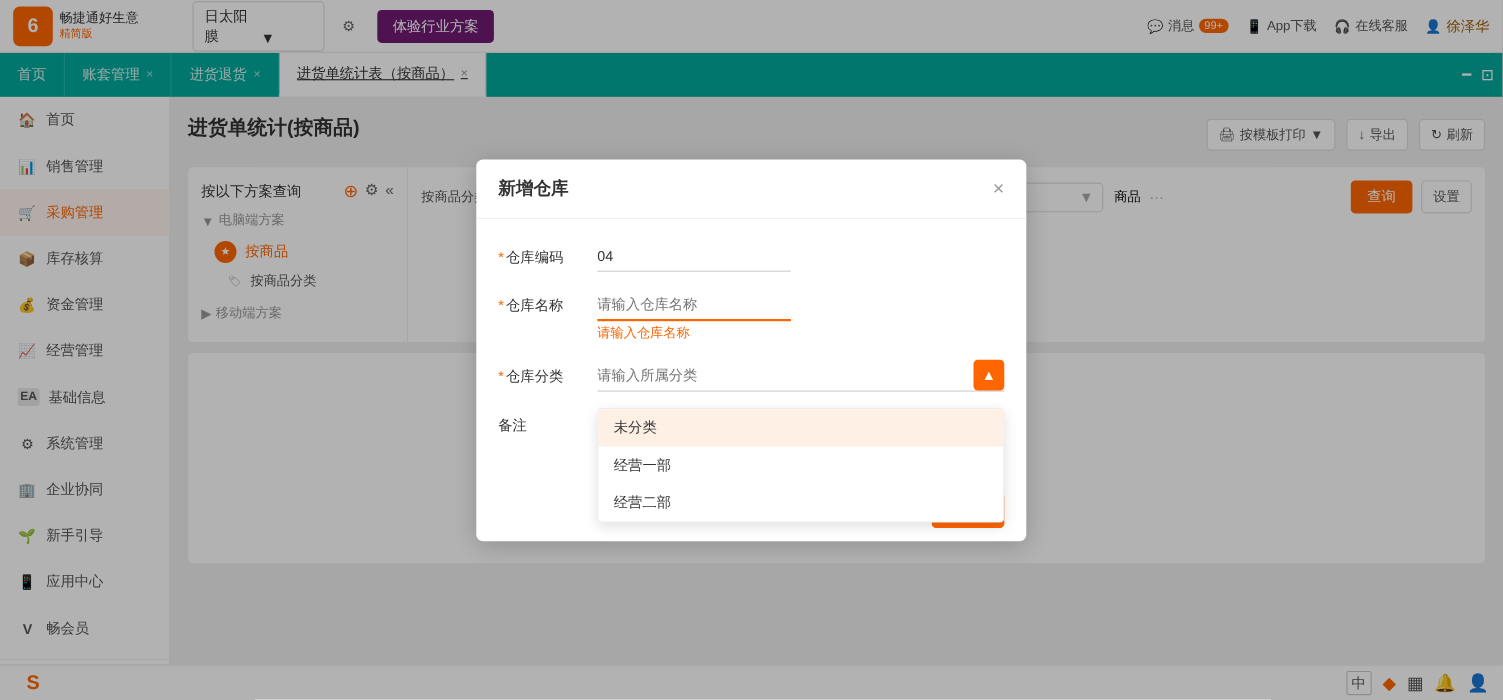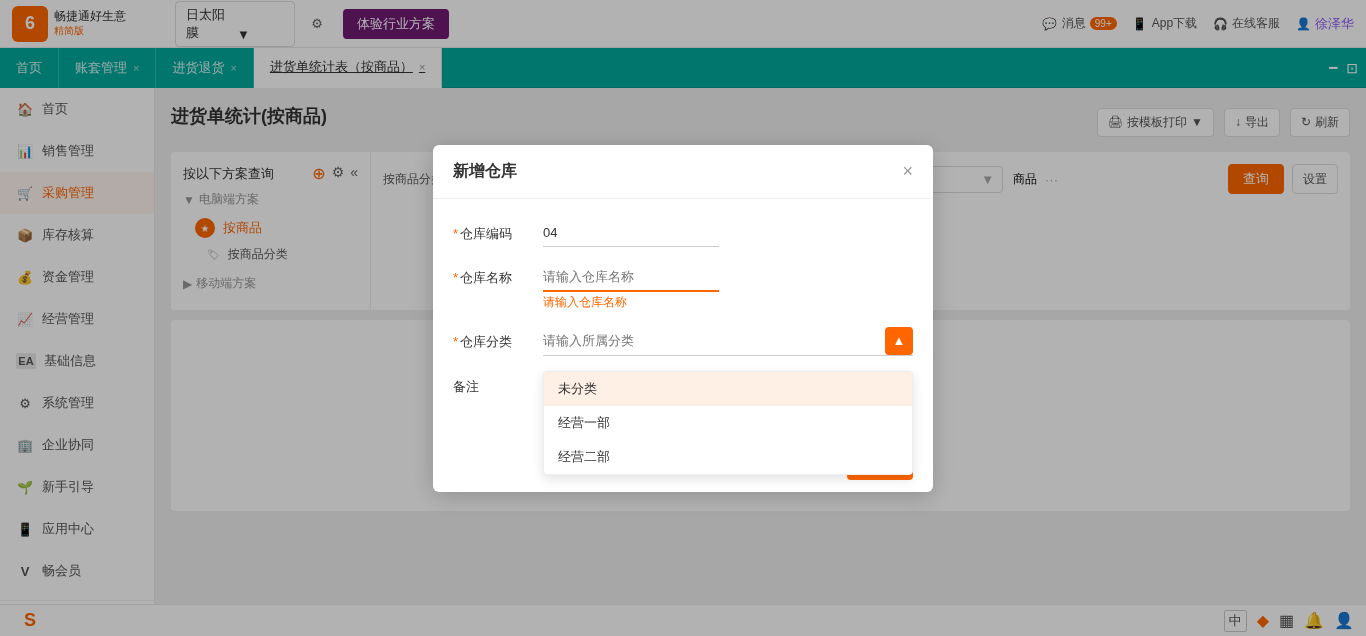--- a/index.html
+++ b/index.html
@@ -55,21 +55,21 @@
       display: flex; align-items: center; margin-left: auto; gap: 16px;
     }
     .header-icon-item {
       display: flex; align-items: center; gap: 4px;
       cursor: pointer; color: #555; font-size: 12px;
     }
     .badge {
       background: #f60; color: #fff; border-radius: 10px;
       padding: 1px 5px; font-size: 10px;
     }
-    .user-name { color: #8b5cf6; font-size: 13px; }
+    .user-name { color: #a16207; font-size: 13px; }
     .tab {
       height: 40px;
       display: flex; align-items: center;
       padding: 0 16px;
       cursor: pointer;
       font-size: 13px;
       border-right: 1px solid #ddd;
       background: #f5f5f5;
       color: #555;
       gap: 6px;

